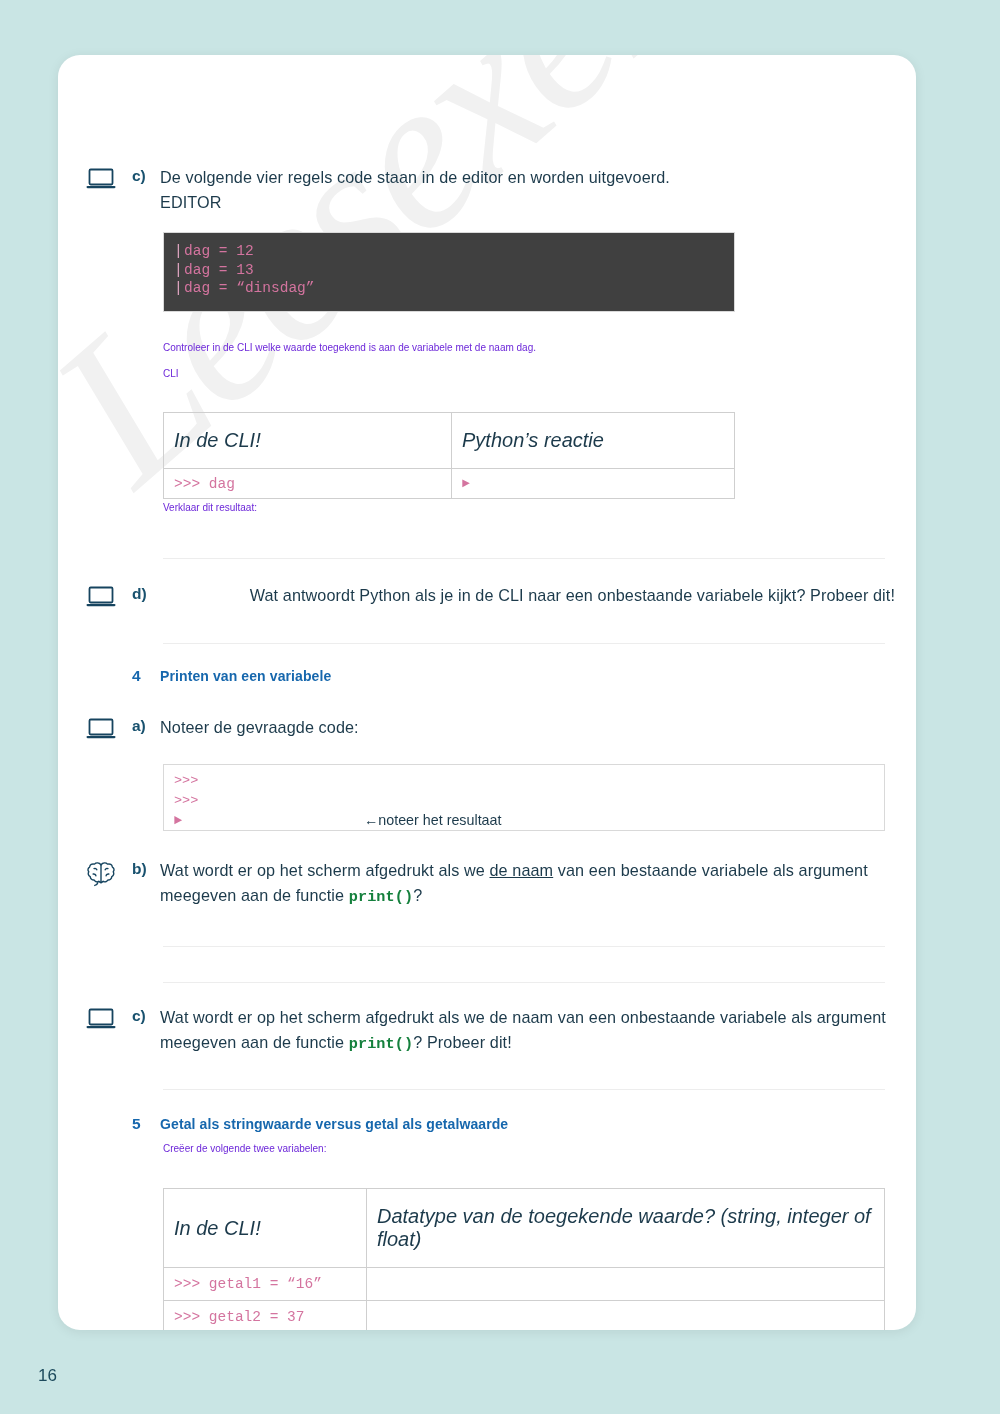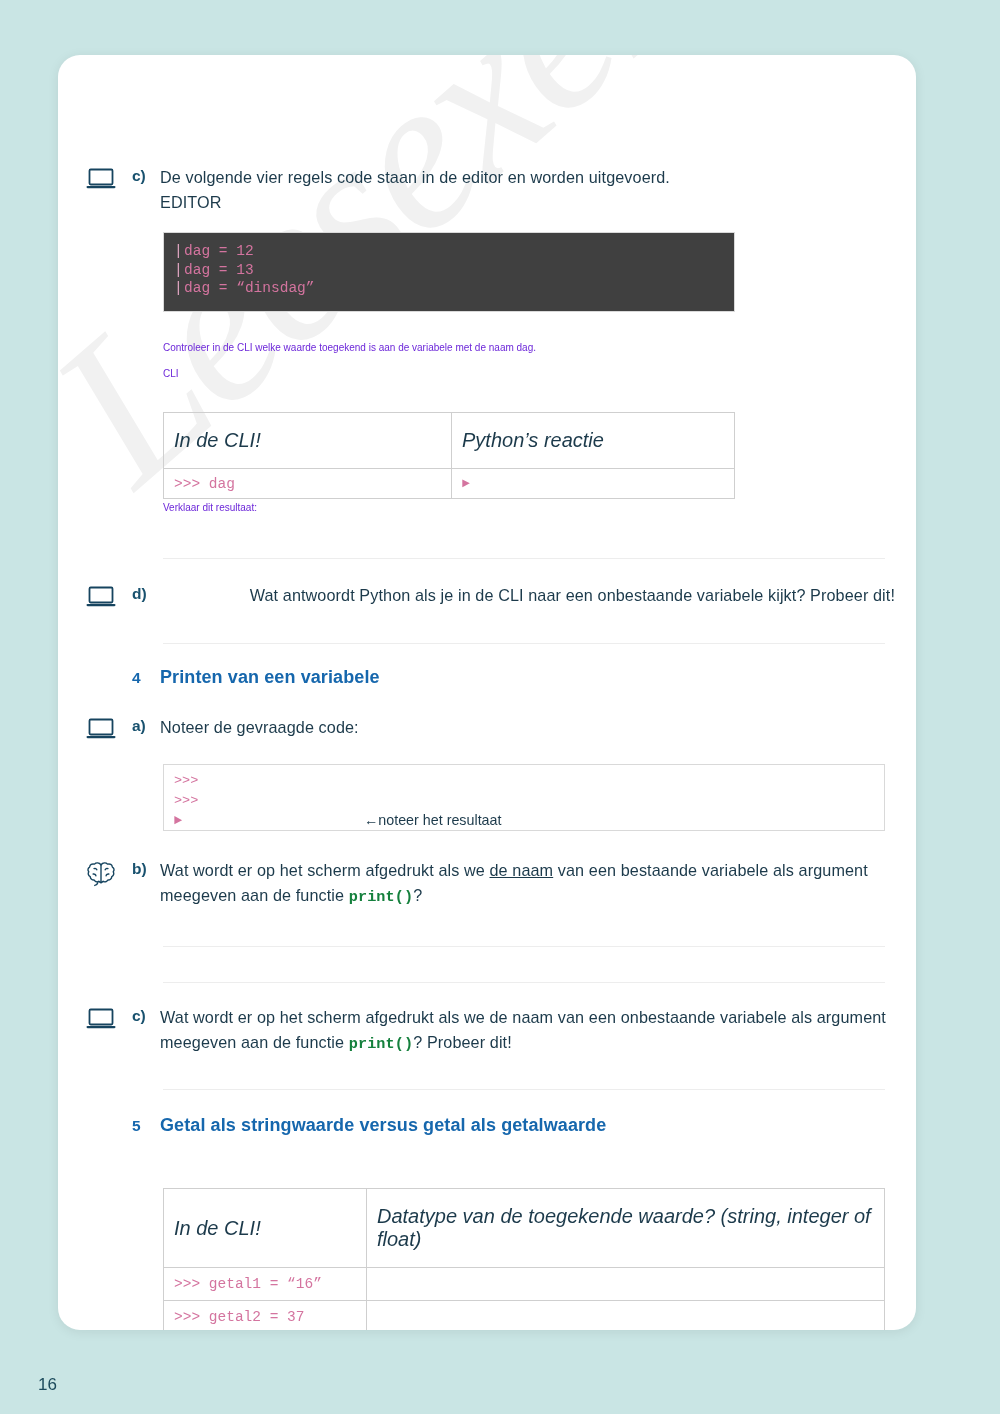--- a/index.html
+++ b/index.html
@@ -184,21 +184,21 @@
     align-items: baseline;
   }
   .section-num {
     width: 28px;
     flex: 0 0 28px;
     font-size: 15.5px;
     font-weight: bold;
     color: #1667ad;
   }
   .section-title {
-    font-size: 18px;
+    font-size: 14px;
     font-weight: bold;
     color: #1667ad;
     letter-spacing: 0.1px;
   }
 
   .plain-line {
     position: absolute;
     font-size: 10px;
     color: #6d28d9;
     line-height: 1.55;
@@ -215,21 +215,20 @@
   .it { font-style: italic; }
 
   
   #page-number {
     position: absolute;
     left: 38px;
     top: 1366px;
     font-size: 17px;
     color: #1c4a5c;
     z-index: 2;
-    margin-top: 9px;
   }
 </style>
 </head>
 <body>
 
 <div id="page-card">
 
   <div id="watermark">Leesexemplaar</div>
 
   <div id="content">
@@ -344,20 +343,21 @@
       </div>
       <div class="marker">c)</div>
       <div class="body-text" style="width:738px;"><span>Wat wordt er op het scherm afgedrukt als we de naam van een onbestaande variabele als argument meegeven aan de functie </span><span class="mono-orange">print()</span><span>? Probeer dit!</span></div>
     </div>
     <div class="answer-line" style="left:105px; top:1034px; width:722px;"></div>
 
     <div class="section-head" style="left:74px; top:1060px;">
       <div class="section-num">5</div>
       <div class="section-title">Getal als stringwaarde versus getal als getalwaarde</div>
     </div>
+    <div class="plain-line" style="left:105px; top:1086px;">Creëer de volgende twee variabelen:</div>
 
     <table class="cli-table" style="left:105px; top:1133px; width:722px;">
       <tbody>
           <tr>
         <td class="th-cell" style="width:203px;">In de CLI!</td>
         <td class="th-cell">Datatype van de toegekende waarde? (string, integer of float)</td>
       </tr>
       <tr>
         <td class="code-cell">&gt;&gt;&gt; getal1 = “16”</td>
         <td class="th-cell"></td>

